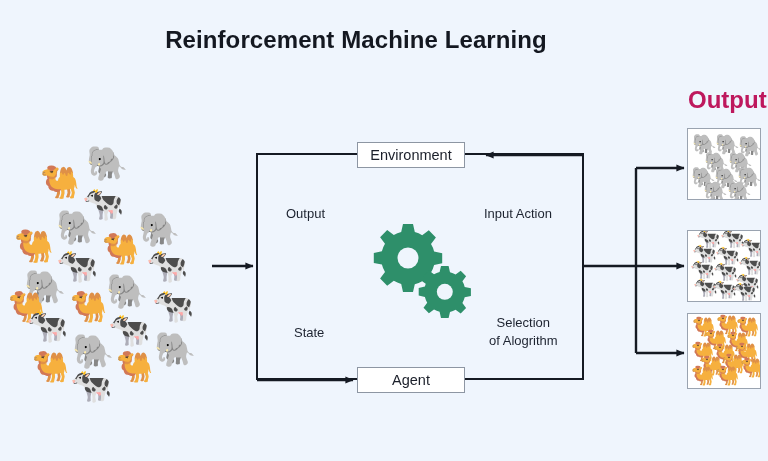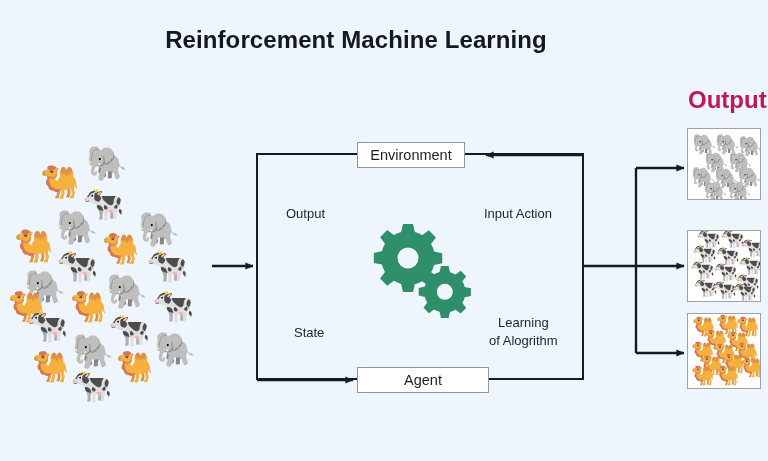--- a/index.html
+++ b/index.html
@@ -85,21 +85,21 @@
   }
   #env-box {
     left: 357px;
     top: 142px;
     width: 108px;
     height: 26px;
   }
   #agent-box {
     left: 357px;
     top: 367px;
-    width: 132px;
+    width: 108px;
     height: 26px;
   }
 
   .edge-label {
     position: absolute;
     font-size: 13px;
     color: #1d2330;
     line-height: 1.35;
   }
   #label-reward   { left: 286px; top: 205px; }
@@ -182,21 +182,21 @@
   </div>
 
   <div class="node-box" id="agent-box">
     <span>Agent</span>
   </div>
 
   <div class="edge-label" id="label-reward">Output</div>
   <div class="edge-label" id="label-best">Input Action</div>
   <div class="edge-label" id="label-state">State</div>
   <div class="edge-label" id="label-selection">
-    <div>Learning</div>
+    <div>Selection</div>
     <div>of Alogrithm</div>
   </div>
 
   <svg id="gears" viewBox="0 0 104 96">
     <g fill="#2e8f6a">
 
       <path d="M34 2 l10 0 1.8 8.1 a26 26 0 0 1 7.4 3.1 l6.6-4.9 7.1 7.1 -4.9 6.6 a26 26 0 0 1 3.1 7.4 l8.1 1.8 0 10 -8.1 1.8 a26 26 0 0 1-3.1 7.4 l4.9 6.6 -7.1 7.1 -6.6-4.9 a26 26 0 0 1-7.4 3.1 L44 70 34 70 32.2 61.9 a26 26 0 0 1-7.4-3.1 l-6.6 4.9 -7.1-7.1 4.9-6.6 a26 26 0 0 1-3.1-7.4 L4.8 41 4.8 31 12.9 29.2 a26 26 0 0 1 3.1-7.4 l-4.9-6.6 7.1-7.1 6.6 4.9 a26 26 0 0 1 7.4-3.1 Z"></path>
 
       <path d="M72 44 l7.6 0 1.4 6.2 a20 20 0 0 1 5.6 2.3 l5.1-3.7 5.4 5.4 -3.7 5.1 a20 20 0 0 1 2.3 5.6 l6.2 1.4 0 7.6 -6.2 1.4 a20 20 0 0 1-2.3 5.6 l3.7 5.1 -5.4 5.4 -5.1-3.7 a20 20 0 0 1-5.6 2.3 L79.6 96 72 96 70.6 89.8 a20 20 0 0 1-5.6-2.3 l-5.1 3.7 -5.4-5.4 3.7-5.1 a20 20 0 0 1-2.3-5.6 L49.7 73.6 49.7 66 55.9 64.6 a20 20 0 0 1 2.3-5.6 l-3.7-5.1 5.4-5.4 5.1 3.7 a20 20 0 0 1 5.6-2.3 Z"></path>
     </g>

